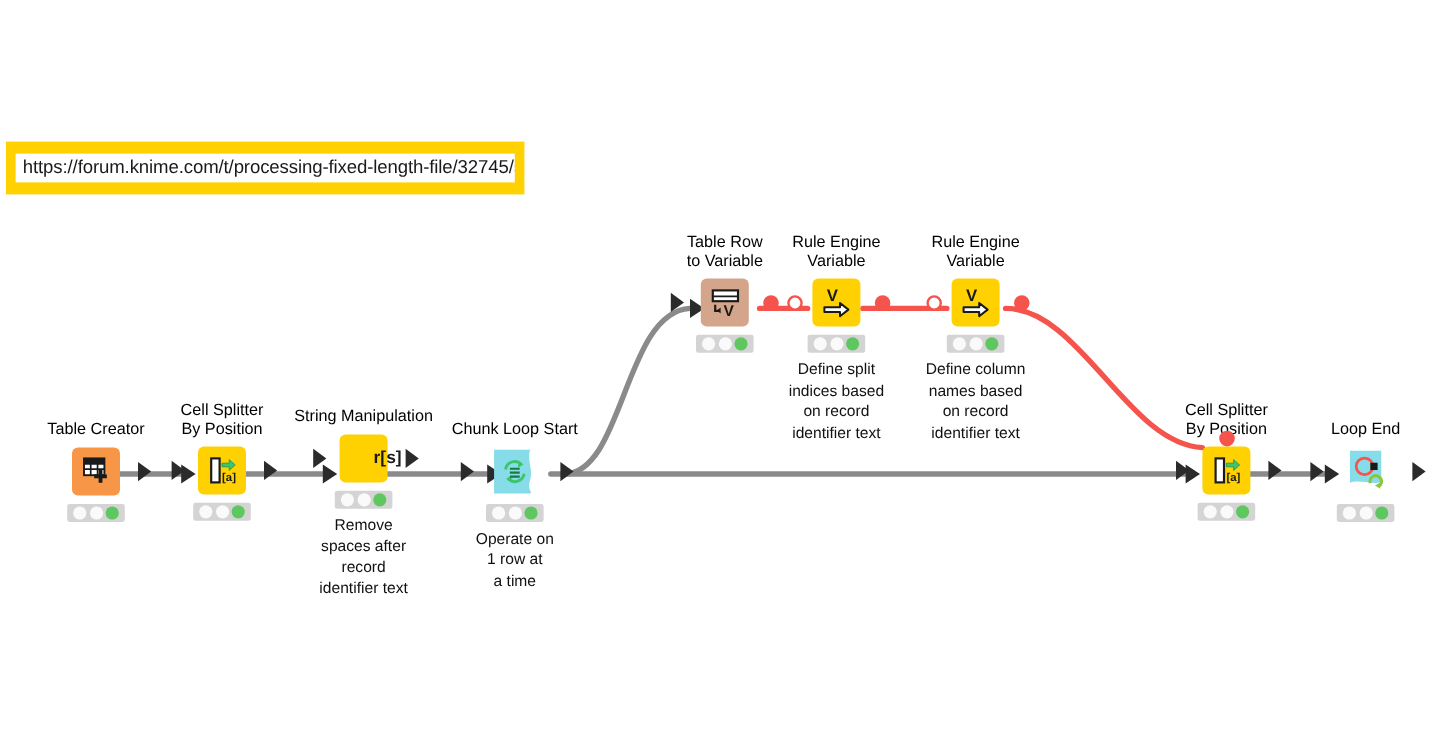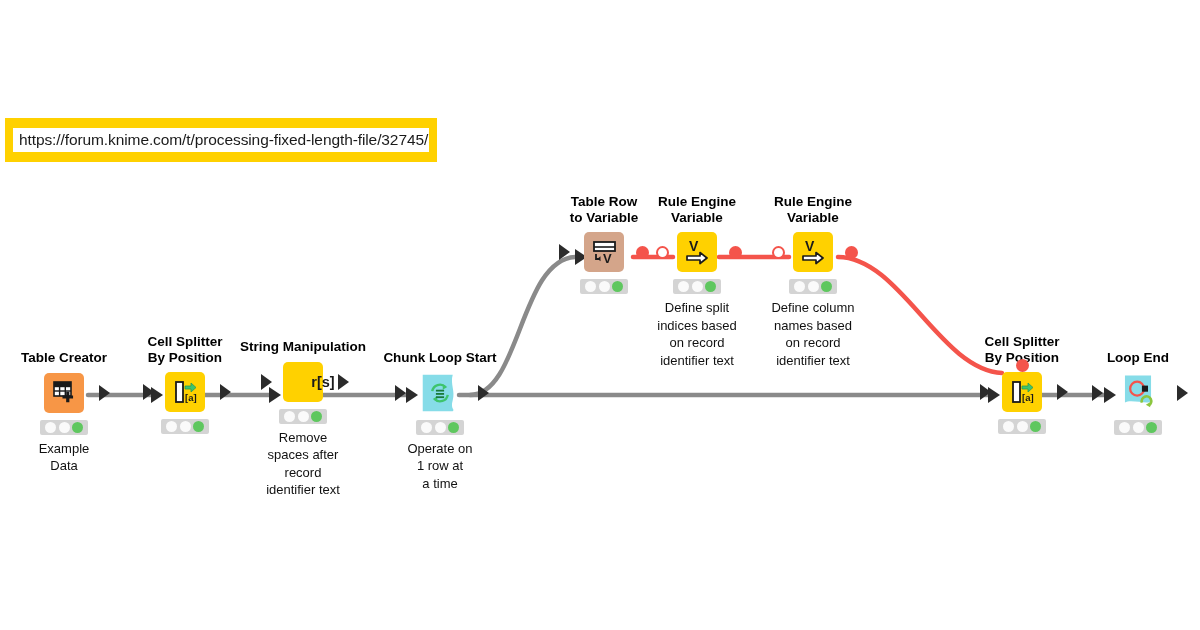--- a/index.html
+++ b/index.html
@@ -60,21 +60,21 @@
   
   .node {
     position: absolute;
     z-index: 20;
     width: 130px;
     margin-left: -65px; 
     text-align: center;
   }
   .node-title {
     font-size: 13.5px;
-    font-weight: bold;
+    font-weight: normal;
     color: #000000;
     line-height: 15.5px;
     white-space: pre-line;
     margin-bottom: 5px;
   }
   .node-body {
     position: relative;
     width: 130px;
     height: 44px;
     display: flex;
@@ -181,43 +181,41 @@
       <path d="M 633 257 L 673 257"></path>
       <path d="M 719 257 L 789 257"></path>
       <path d="M 838 257 C 900 257, 940 370, 1002 373"></path>
     </g>
   </svg>
 
   <div id="url-annotation">
     <div class="url-inner">https://forum.knime.com/t/processing-fixed-length-file/32745/5</div>
   </div>
 
-  <div class="node" style="left:64px; top:350px;">
+  <div class="node" style="left:80px; top:350px;">
     <div class="node-title">Table Creator</div>
     <div class="node-body">
       <div class="node-icon" style="background:#F79646;">
         <svg width="30" height="30" viewBox="0 0 30 30">
           <rect x="5" y="4" width="17" height="14" fill="#ffffff" stroke="#1a1a1a" stroke-width="1.6"></rect>
           <line x1="5" y1="8.5" x2="22" y2="8.5" stroke="#1a1a1a" stroke-width="1.4"></line>
           <line x1="5" y1="13" x2="22" y2="13" stroke="#1a1a1a" stroke-width="1.4"></line>
           <line x1="10.6" y1="4" x2="10.6" y2="18" stroke="#1a1a1a" stroke-width="1.4"></line>
           <line x1="16.3" y1="4" x2="16.3" y2="18" stroke="#1a1a1a" stroke-width="1.4"></line>
           <rect x="5" y="4" width="17" height="4.5" fill="#1a1a1a"></rect>
           <path d="M 19 20 h 4 v -4 h 3.5 v 4 h 4 v 3.5 h -4 v 4 h -3.5 v -4 h -4 z" fill="#1a1a1a" transform="translate(-4,-1) scale(0.92)"></path>
         </svg>
       </div>
       <div class="port-tri out"></div>
     </div>
     <div class="node-status">
       <span class="led"></span>
       <span class="led"></span>
       <span class="led on"></span>
     </div>
-    <div class="node-annot">Example
-Data</div>
   </div>
 
   <div class="node" style="left:185px; top:334px;">
     <div class="node-title">Cell Splitter
 By Position</div>
     <div class="node-body">
       <div class="node-icon" style="background:#FFD100;">
         <svg width="30" height="30" viewBox="0 0 30 30">
           <rect x="6" y="5" width="7" height="20" fill="#ffffff" stroke="#1a1a1a" stroke-width="1.8"></rect>
           <path d="M 15 9 h 6 v -3 l 5 4.5 l -5 4.5 v -3 h -6 z" fill="#3ec46d" stroke="#2a9c52" stroke-width="0.8"></path>
@@ -247,21 +245,21 @@
       <span class="led"></span>
       <span class="led"></span>
       <span class="led on"></span>
     </div>
     <div class="node-annot">Remove
 spaces after
 record
 identifier text</div>
   </div>
 
-  <div class="node" style="left:440px; top:350px;">
+  <div class="node" style="left:429px; top:350px;">
     <div class="node-title">Chunk Loop Start</div>
     <div class="node-body">
       <div class="node-icon" style="background:transparent;">
         <svg width="44" height="44" viewBox="0 0 44 44">
           <path d="M 3 2 H 36 C 33 12, 39 20, 36 30 C 33 40, 39 40, 36 42 H 3 Z" fill="#86DCE8"></path>
           <g transform="translate(22,22)">
             <path d="M -8.5 -2 A 8.5 8.5 0 0 1 6 -6.6" fill="none" stroke="#3ec46d" stroke-width="2.6"></path>
             <path d="M 8.5 2 A 8.5 8.5 0 0 1 -6 6.6" fill="none" stroke="#3ec46d" stroke-width="2.6"></path>
             <path d="M 3 -9.6 l 5 3 l -5 3 z" fill="#3ec46d"></path>
             <path d="M -3 9.6 l -5 -3 l 5 -3 z" fill="#3ec46d"></path>

